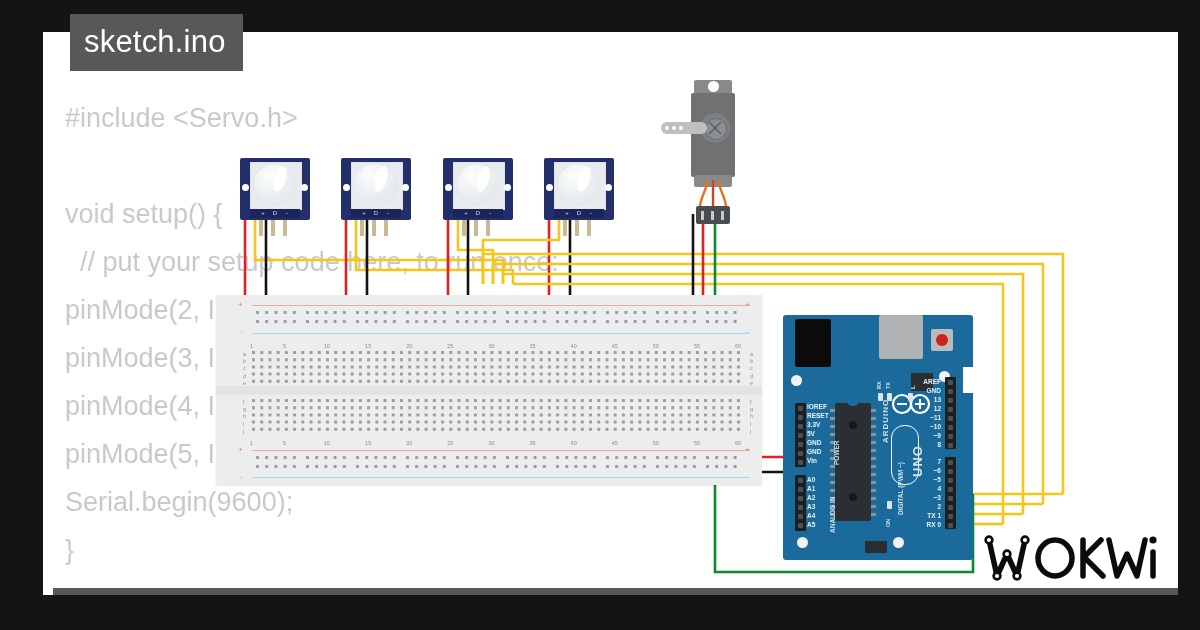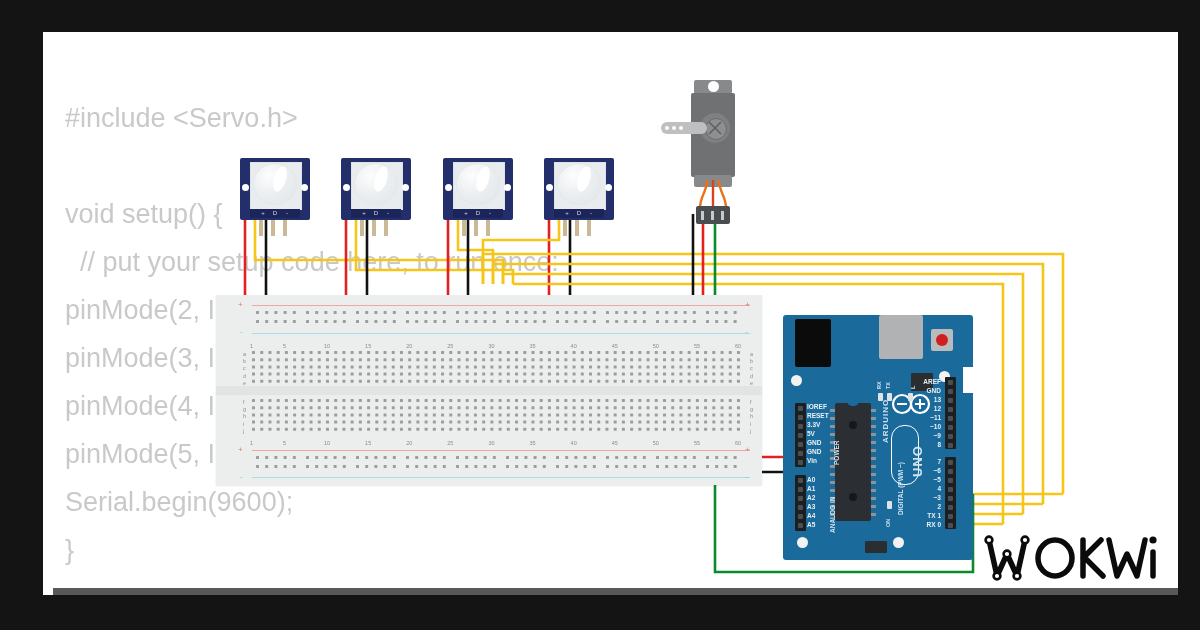--- a/index.html
+++ b/index.html
@@ -1255,14 +1255,17 @@
           <circle cx="34" cy="44" r="3.4"></circle>
         <circle cx="42" cy="8" r="3.4"></circle>
       </g>
       <text x="0" y="54" font-size="0">WOKWi</text>
     </svg>
 
   </div>
 
   <div id="botstrip"></div>
 
+  <div id="tab">
+    <span>sketch.ino</span>
+  </div>
 
 </div>
 
 </body></html>

